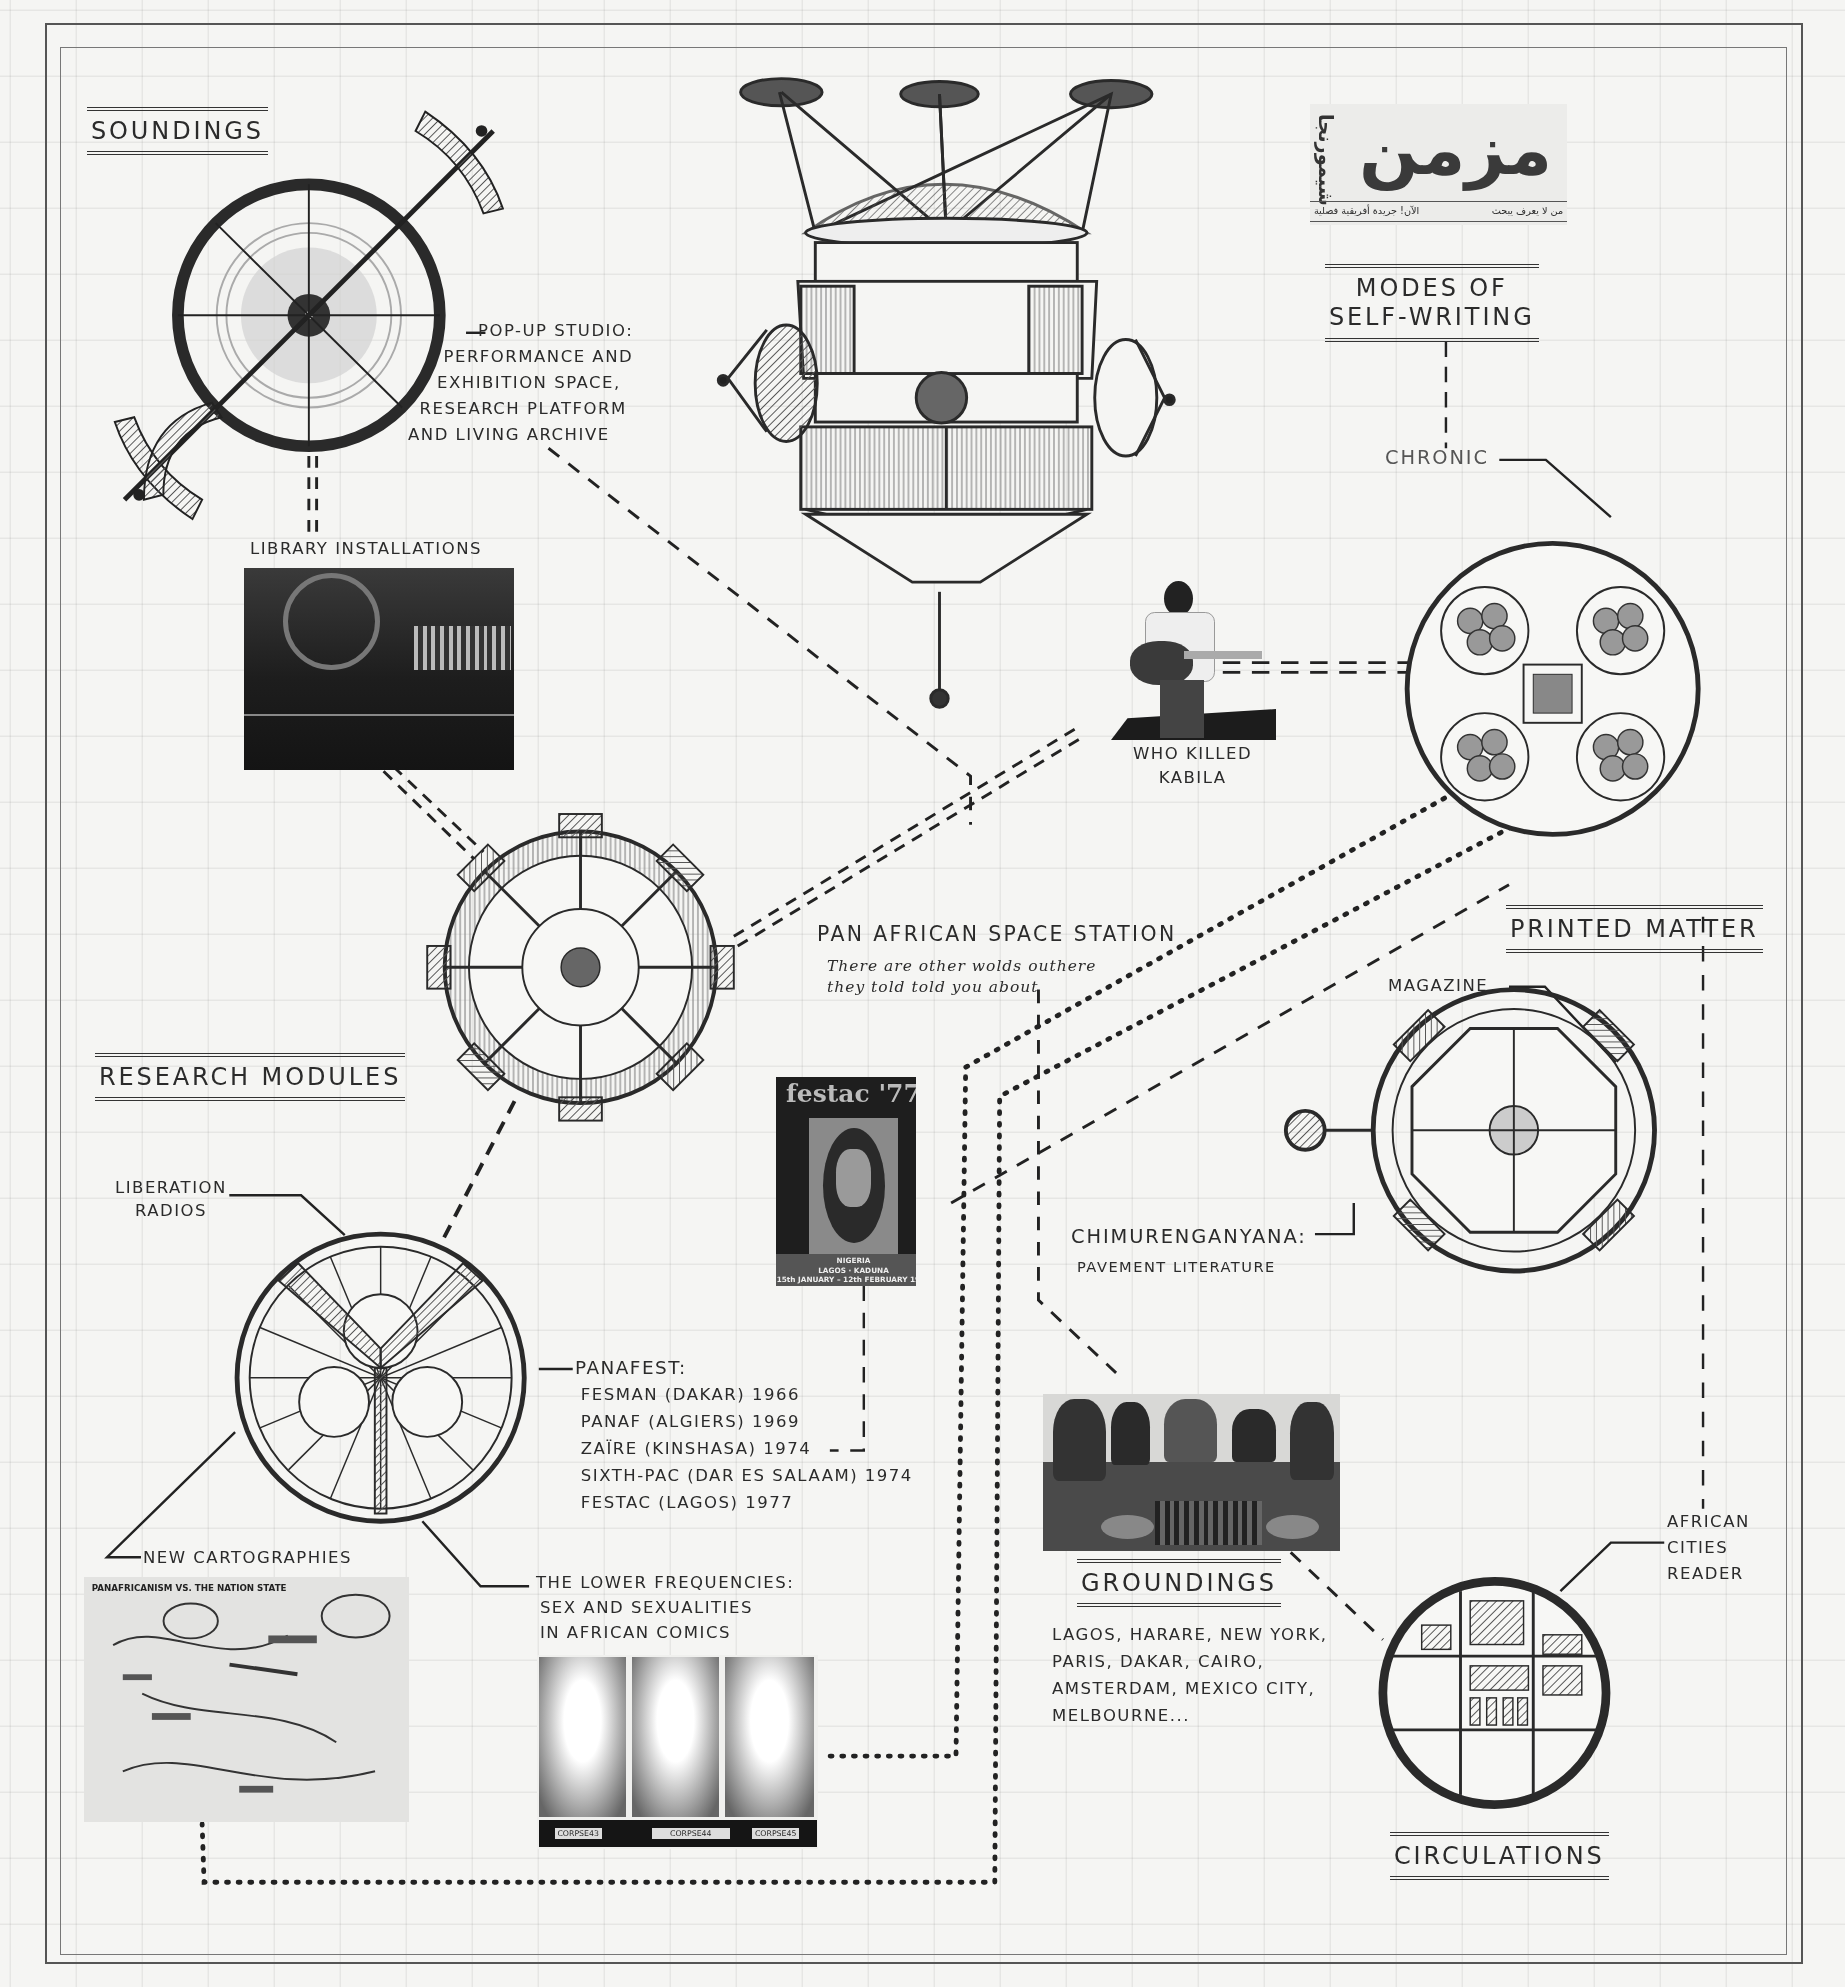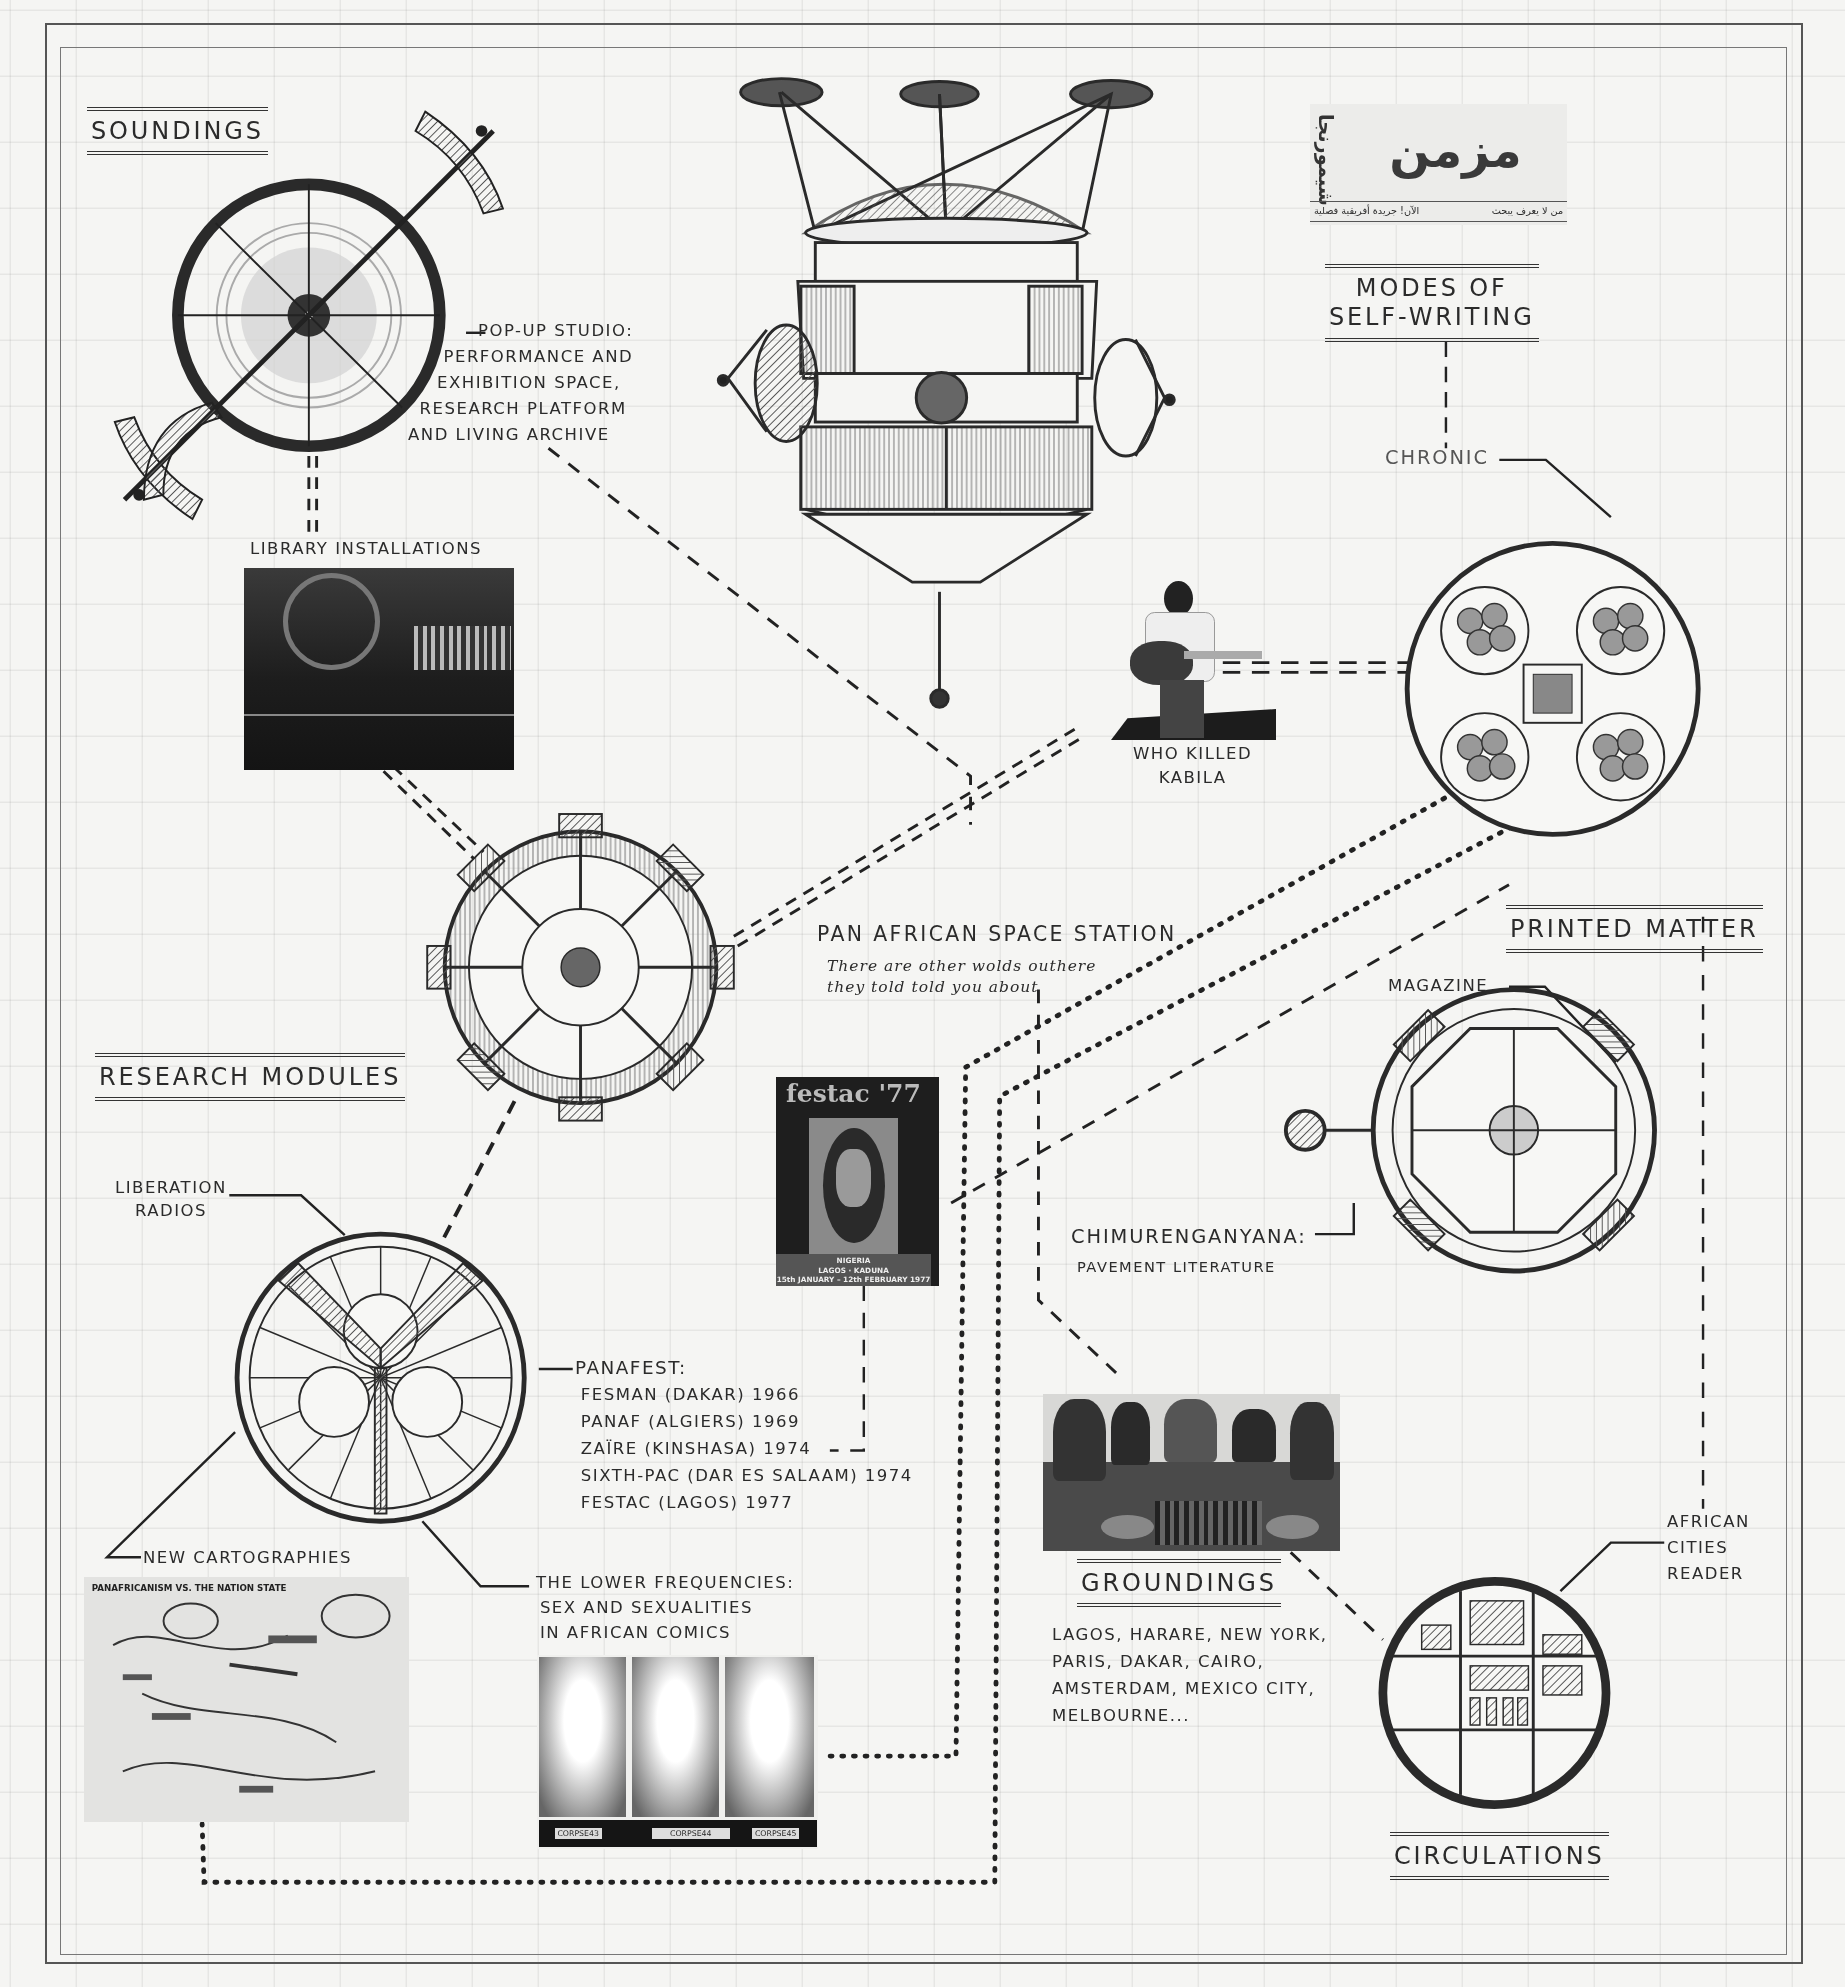--- a/index.html
+++ b/index.html
@@ -255,21 +255,21 @@
         <rect x="-8" y="5" width="10" height="28"></rect>
         <rect x="9" y="5" width="10" height="28"></rect>
         <rect x="24" y="5" width="10" height="28"></rect>
       <rect x="-75" y="-70" width="30" height="25"></rect>
     </g>
   </g>
 </svg>
 
 <div style="position:absolute;left:1310px;top:104px;width:257px;height:121px;background:#ececea;">
   <div style="position:absolute;left:1.9px;top:9.7px;width:25px;height:87px;writing-mode:vertical-rl;font-size:19.4px;font-weight:bold;color:#333;">شيمورنجا</div>
-  <div style="position:absolute;left:39px;top:0;width:213px;height:92px;font-size:48px;font-weight:bold;color:#3a3a3a;text-align:center;line-height:92px;">مزمن</div>
+  <div style="position:absolute;left:39px;top:0;width:213px;height:92px;font-size:70px;font-weight:bold;color:#3a3a3a;text-align:center;line-height:92px;">مزمن</div>
   <div style="position:absolute;left:0;top:97px;width:257px;border-top:1.9px solid #555;border-bottom:1.9px solid #555;height:19.4px;font-size:9.7px;">
     <span style="position:absolute;left:3.9px;top:2.9px;">الآن! جريدة أفريقية فصلية</span>
     <span style="position:absolute;right:3.9px;top:2.9px;">من لا يعرف يبحث</span>
   </div>
 </div>
 
 <div class="lbl heading" style="left:87px;top:107px;">Soundings</div>
 
 <div class="lbl small lines" style="left:408px;top:318px;text-align:right;">
   <p style="padding-left:70px;text-align:center;">Pop-up studio:</p>
@@ -314,21 +314,21 @@
   <p>they told told you about</p>
 </div>
 
 <div class="lbl heading" style="left:95px;top:1053px;">Research Modules</div>
 
 <div class="lbl small lines" style="left:115px;top:1176px;text-align:center;line-height:23px;">
   <p>Liberation</p>
   <p>Radios</p>
 </div>
 
-<div class="photo" style="left:776px;top:1077px;width:163px;height:209px;background:#1e1e1e;">
+<div class="photo" style="left:776px;top:1077px;width:140px;height:209px;background:#1e1e1e;">
   <div style="position:absolute;left:0;top:1.9px;width:155px;text-align:center;color:#bbb;font-family:'DejaVu Serif',serif;font-weight:bold;font-size:25px;">festac '77</div>
   <div style="position:absolute;left:33px;top:41px;width:89px;height:136px;background:#8a8a8a;">
     <div style="position:absolute;left:13.6px;top:9.7px;width:62px;height:115px;border-radius:50%;background:#2a2a2a;"></div>
     <div style="position:absolute;left:27px;top:31px;width:35px;height:58px;border-radius:40%;background:#9a9a9a;"></div>
   </div>
   <div style="position:absolute;left:0;top:177px;width:155px;height:32px;background:#555;color:#eee;font-size:7.3px;text-align:center;line-height:9.7px;font-weight:bold;padding-top:1.9px;">
     <div>NIGERIA</div>
     <div>LAGOS · KADUNA</div>
     <div>15th JANUARY – 12th FEBRUARY 1977</div>
   </div>

